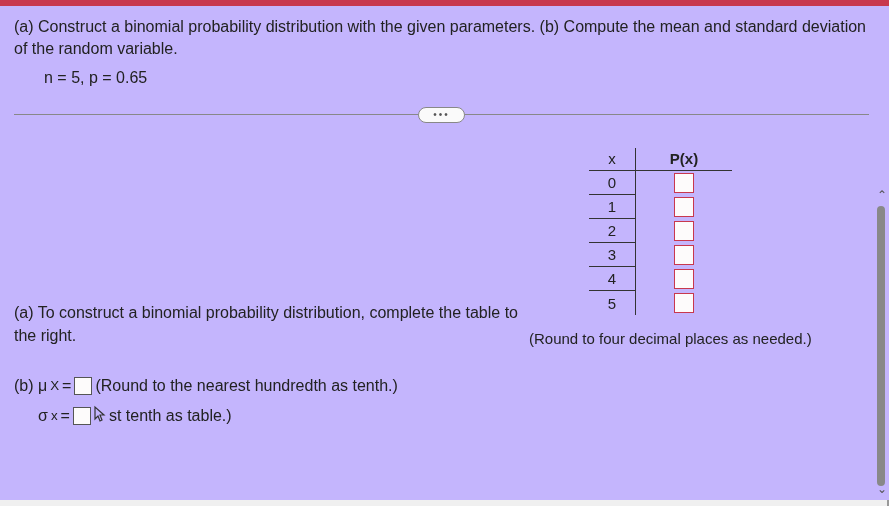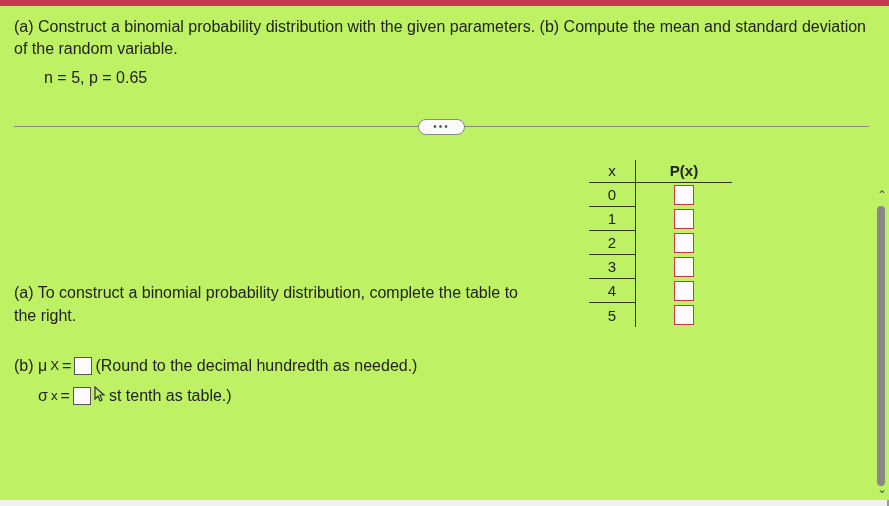--- a/index.html
+++ b/index.html
@@ -11,37 +11,37 @@
       height: 506px;
       position: relative;
       overflow: hidden;
     }
     .top-bar {
       height: 6px;
       background: #c8384e;
       width: 100%;
     }
     .content {
-      background: #bef264;
+      background: #c4b5fd;
       padding: 10px 20px 20px 14px;
       height: 494px;
       box-sizing: border-box;
       position: relative;
     }
     .question-intro {
       font-size: 16px;
       color: #222;
       line-height: 1.4;
       margin-bottom: 8px;
     }
     .parameters {
       font-size: 16px;
       color: #222;
       margin-left: 30px;
-      margin-bottom: 32px;
+      margin-bottom: 20px;
     }
     .divider-row {
       display: flex;
       align-items: center;
       margin-bottom: 25px;
       position: relative;
     }
     .hline {
       flex: 1;
       border-top: 1px solid #888;
@@ -211,30 +211,31 @@
         <tr>
           <td class="col-x">4</td>
           <td class="col-px"><span class="input-box"></span></td>
         </tr>
         <tr>
           <td class="col-x" style="border-bottom:none;">5</td>
           <td class="col-px"><span class="input-box"></span></td>
         </tr>
       </tbody>
         </table>
+      <div class="round-note">(Round to four decimal places as needed.)</div>
     </div>
   </div>
 
   <div class="part-b">
     <div class="line">
       <span>(b) μ</span>
         <sub>X</sub>
       <span> = </span>
       <span class="input-box small"></span>
-      <span> (Round to the decimal hundredth as needed.)</span>
+      <span> (Round to the nearest hundredth as tenth.)</span>
     </div>
     <div class="line" style="margin-left:24px;">
       <span>σ</span>
         <sub>x</sub>
       <span> = </span>
       <span class="input-box small"></span>
         <span class="cursor-icon"><svg width="16" height="18" viewBox="0 0 16 18">
             <path d="M3 2 L3 14 L6 11 L8 16 L10 15 L8 10 L12 10 Z" fill="none" stroke="#333" stroke-width="1.2"></path>
           </svg></span>
         <span>st tenth as table.)</span>

